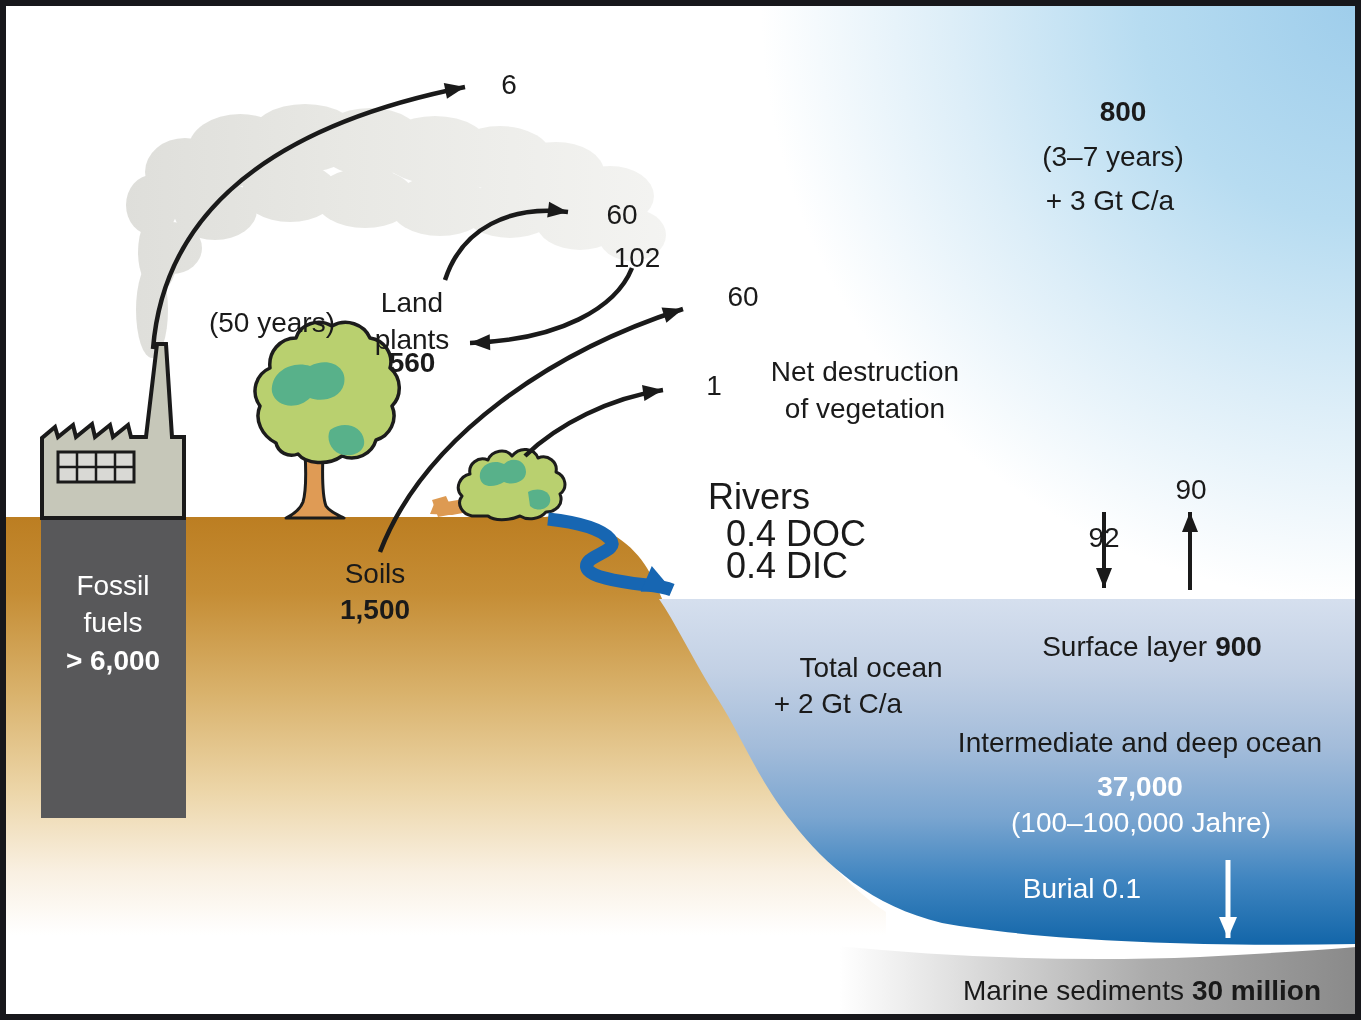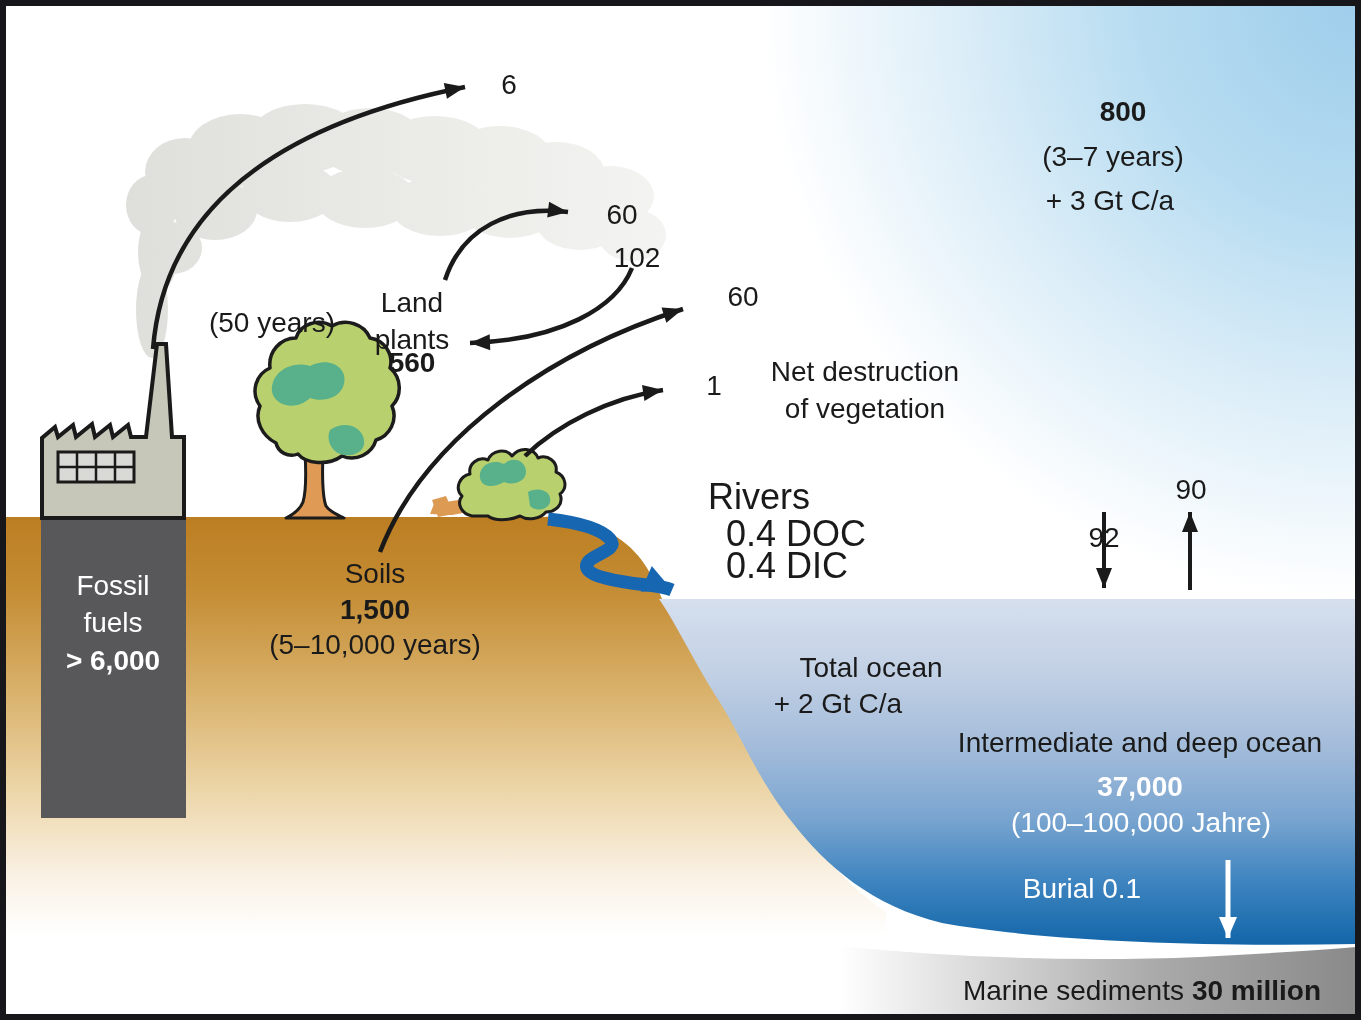--- a/index.html
+++ b/index.html
@@ -162,32 +162,32 @@
   <div class="t" style="left:743px;top:296px;">60</div>
   <div class="t" style="left:714px;top:385px;">1</div>
   <div class="t wrap" style="left:865px;top:390px;width:212px;">Net destruction of vegetation</div>
 
   <div class="t" style="left:272px;top:322px;">(50 years)</div>
   <div class="t wrap" style="left:412px;top:321px;width:96px;">Land plants</div>
   <div class="t b" style="left:412px;top:362px;">560</div>
 
   <div class="t" style="left:375px;top:573px;">Soils</div>
   <div class="t b" style="left:375px;top:609px;">1,500</div>
-  <div class="t" style="left:375px;top:644px;">(5–10,000 years)</div>
 
   <div class="t w wrap" style="left:113px;top:604px;width:86px;">Fossil fuels</div>
   <div class="t w b" style="left:113px;top:660px;">&gt; 6,000</div>
 
   <div class="tl" style="left:708px;top:497px;">Rivers</div>
   <div class="tl" style="left:726px;top:534px;">0.4 DOC</div>
   <div class="tl" style="left:726px;top:566px;">0.4 DIC</div>
 
   <div class="t" style="left:1104px;top:489px;margin-top:48px;">92</div>
   <div class="t" style="left:1191px;top:489px;">90</div>
 
+  <div class="t" style="left:1152px;top:646px;"><span>Surface layer</span><span class="gap"></span><span class="b">900</span></div>
 
   <div class="t" style="left:871px;top:667px;">Total ocean</div>
   <div class="t" style="left:838px;top:703px;">+ 2 Gt C/a</div>
 
   <div class="t" style="left:1140px;top:742px;">Intermediate and deep ocean</div>
   <div class="t w b" style="left:1140px;top:786px;">37,000</div>
   <div class="t w" style="left:1141px;top:822px;">(100–100,000 Jahre)</div>
 
   <div class="t w" style="left:1082px;top:888px;">Burial 0.1</div>
 

